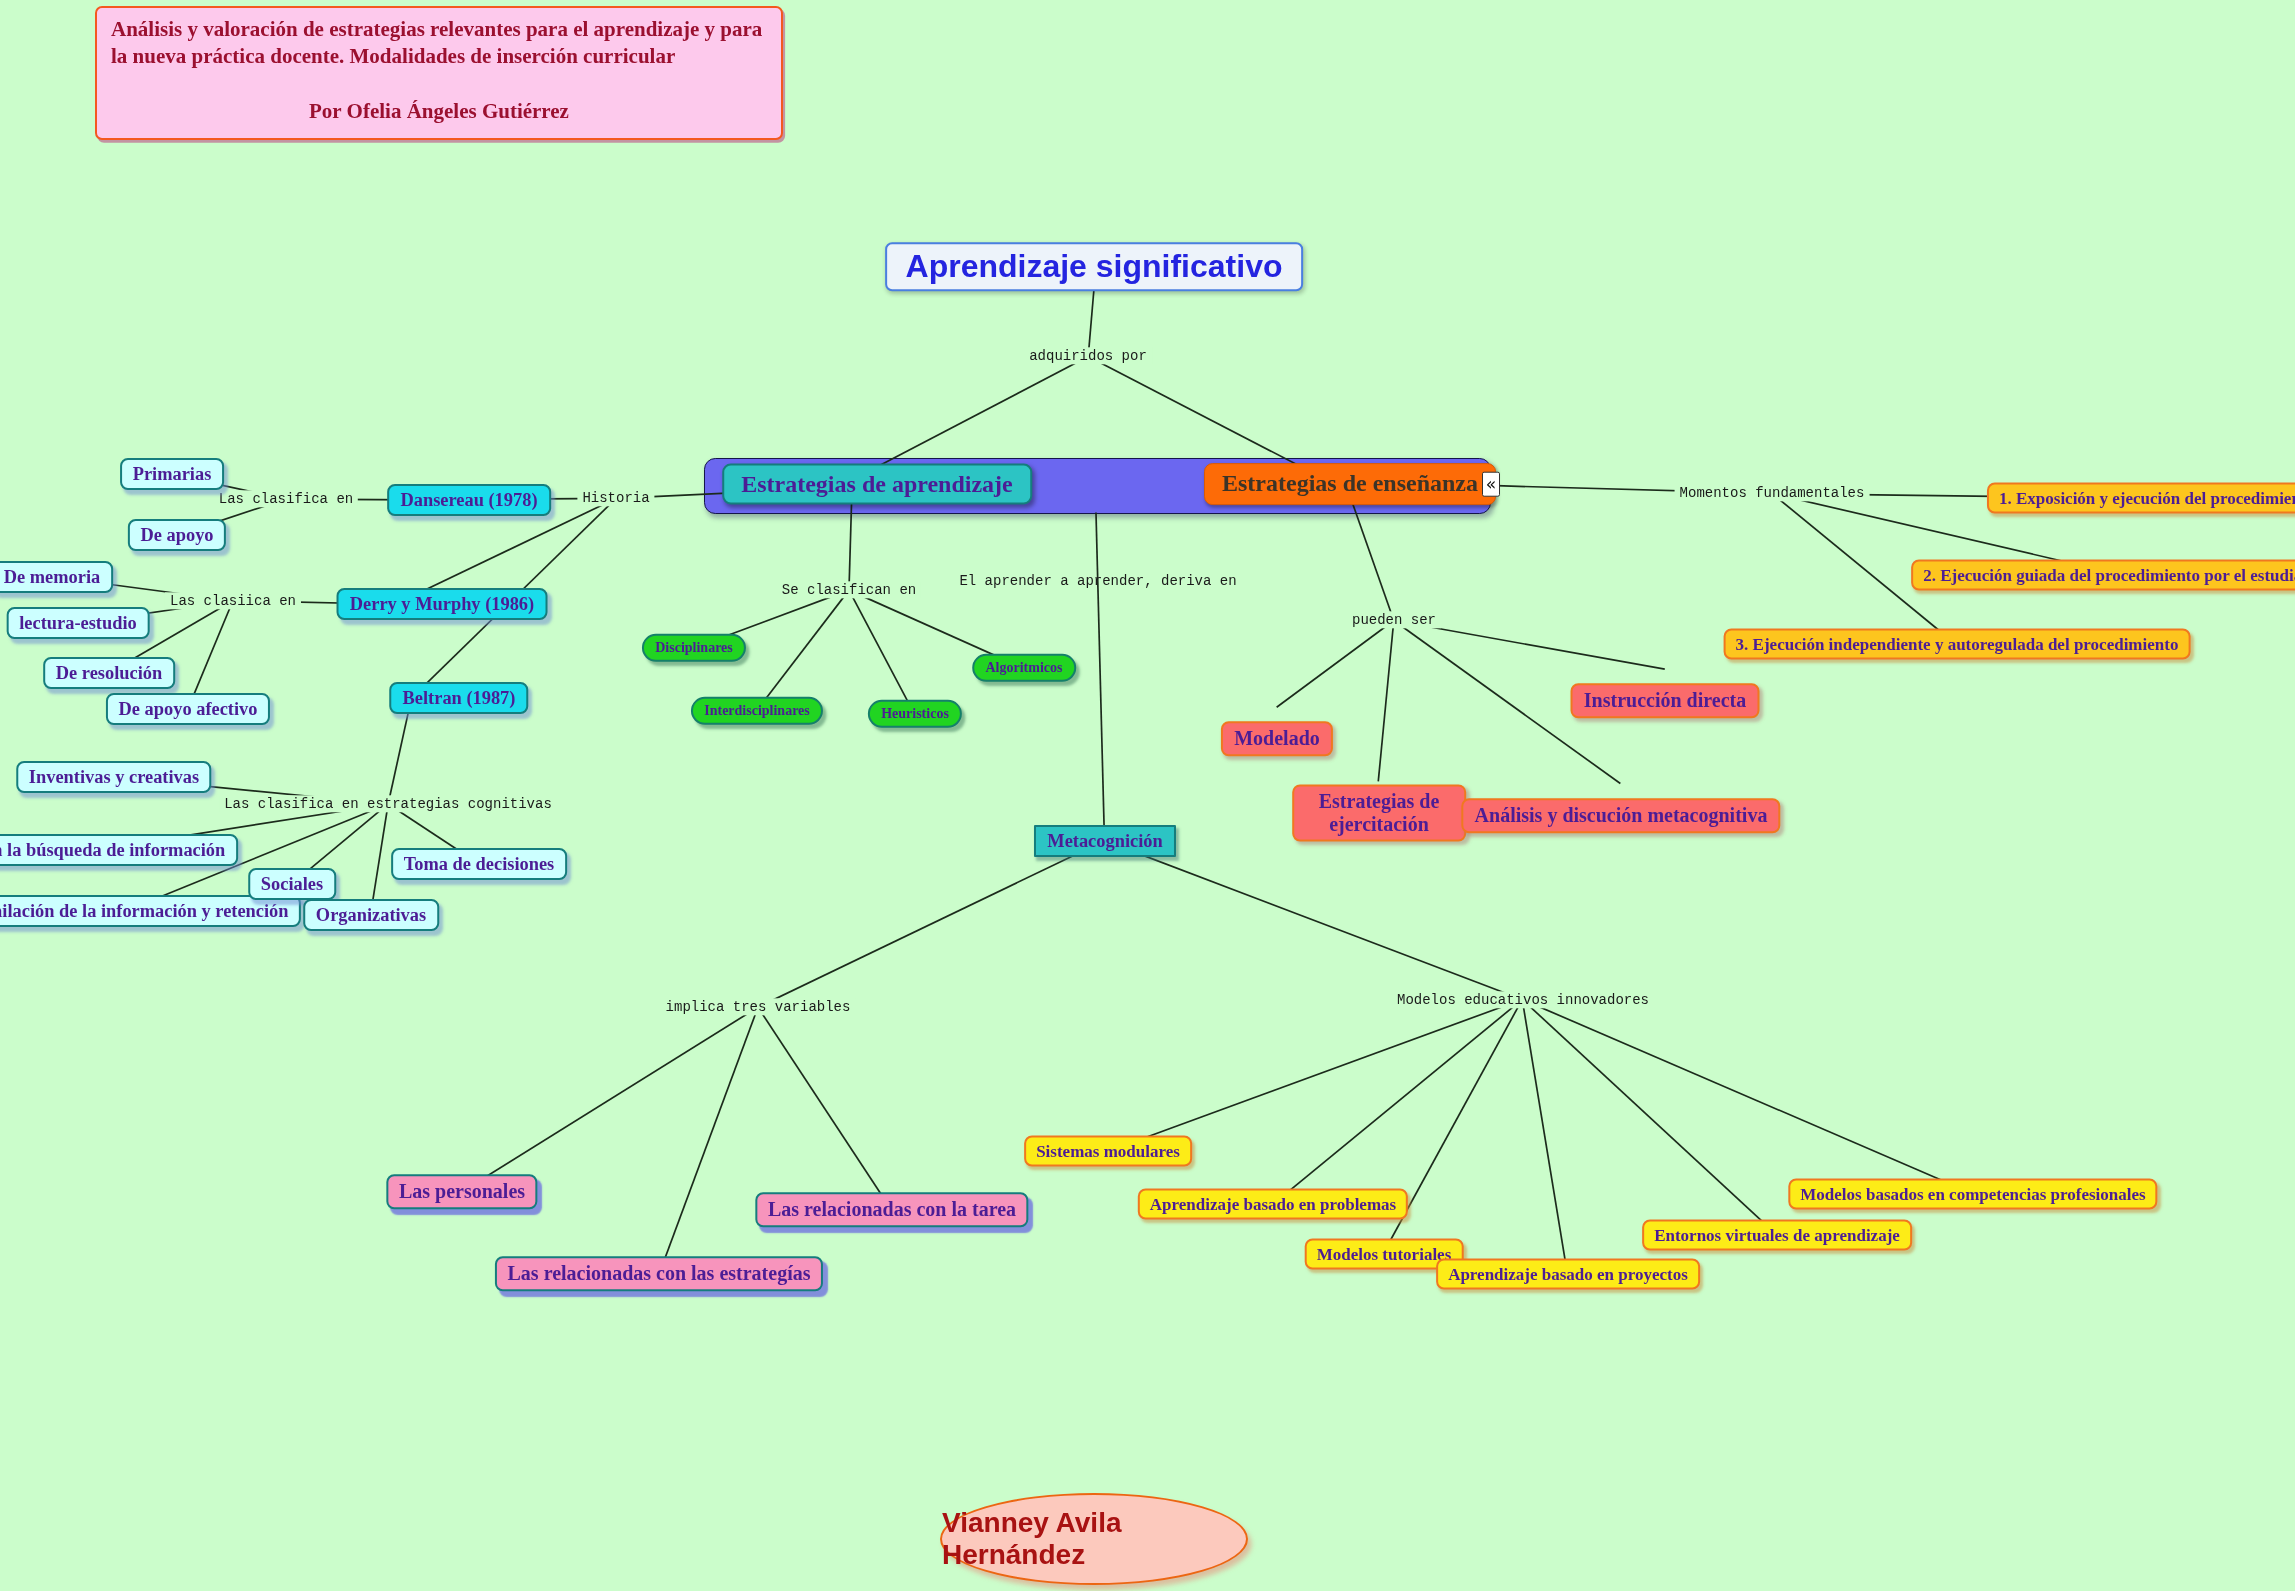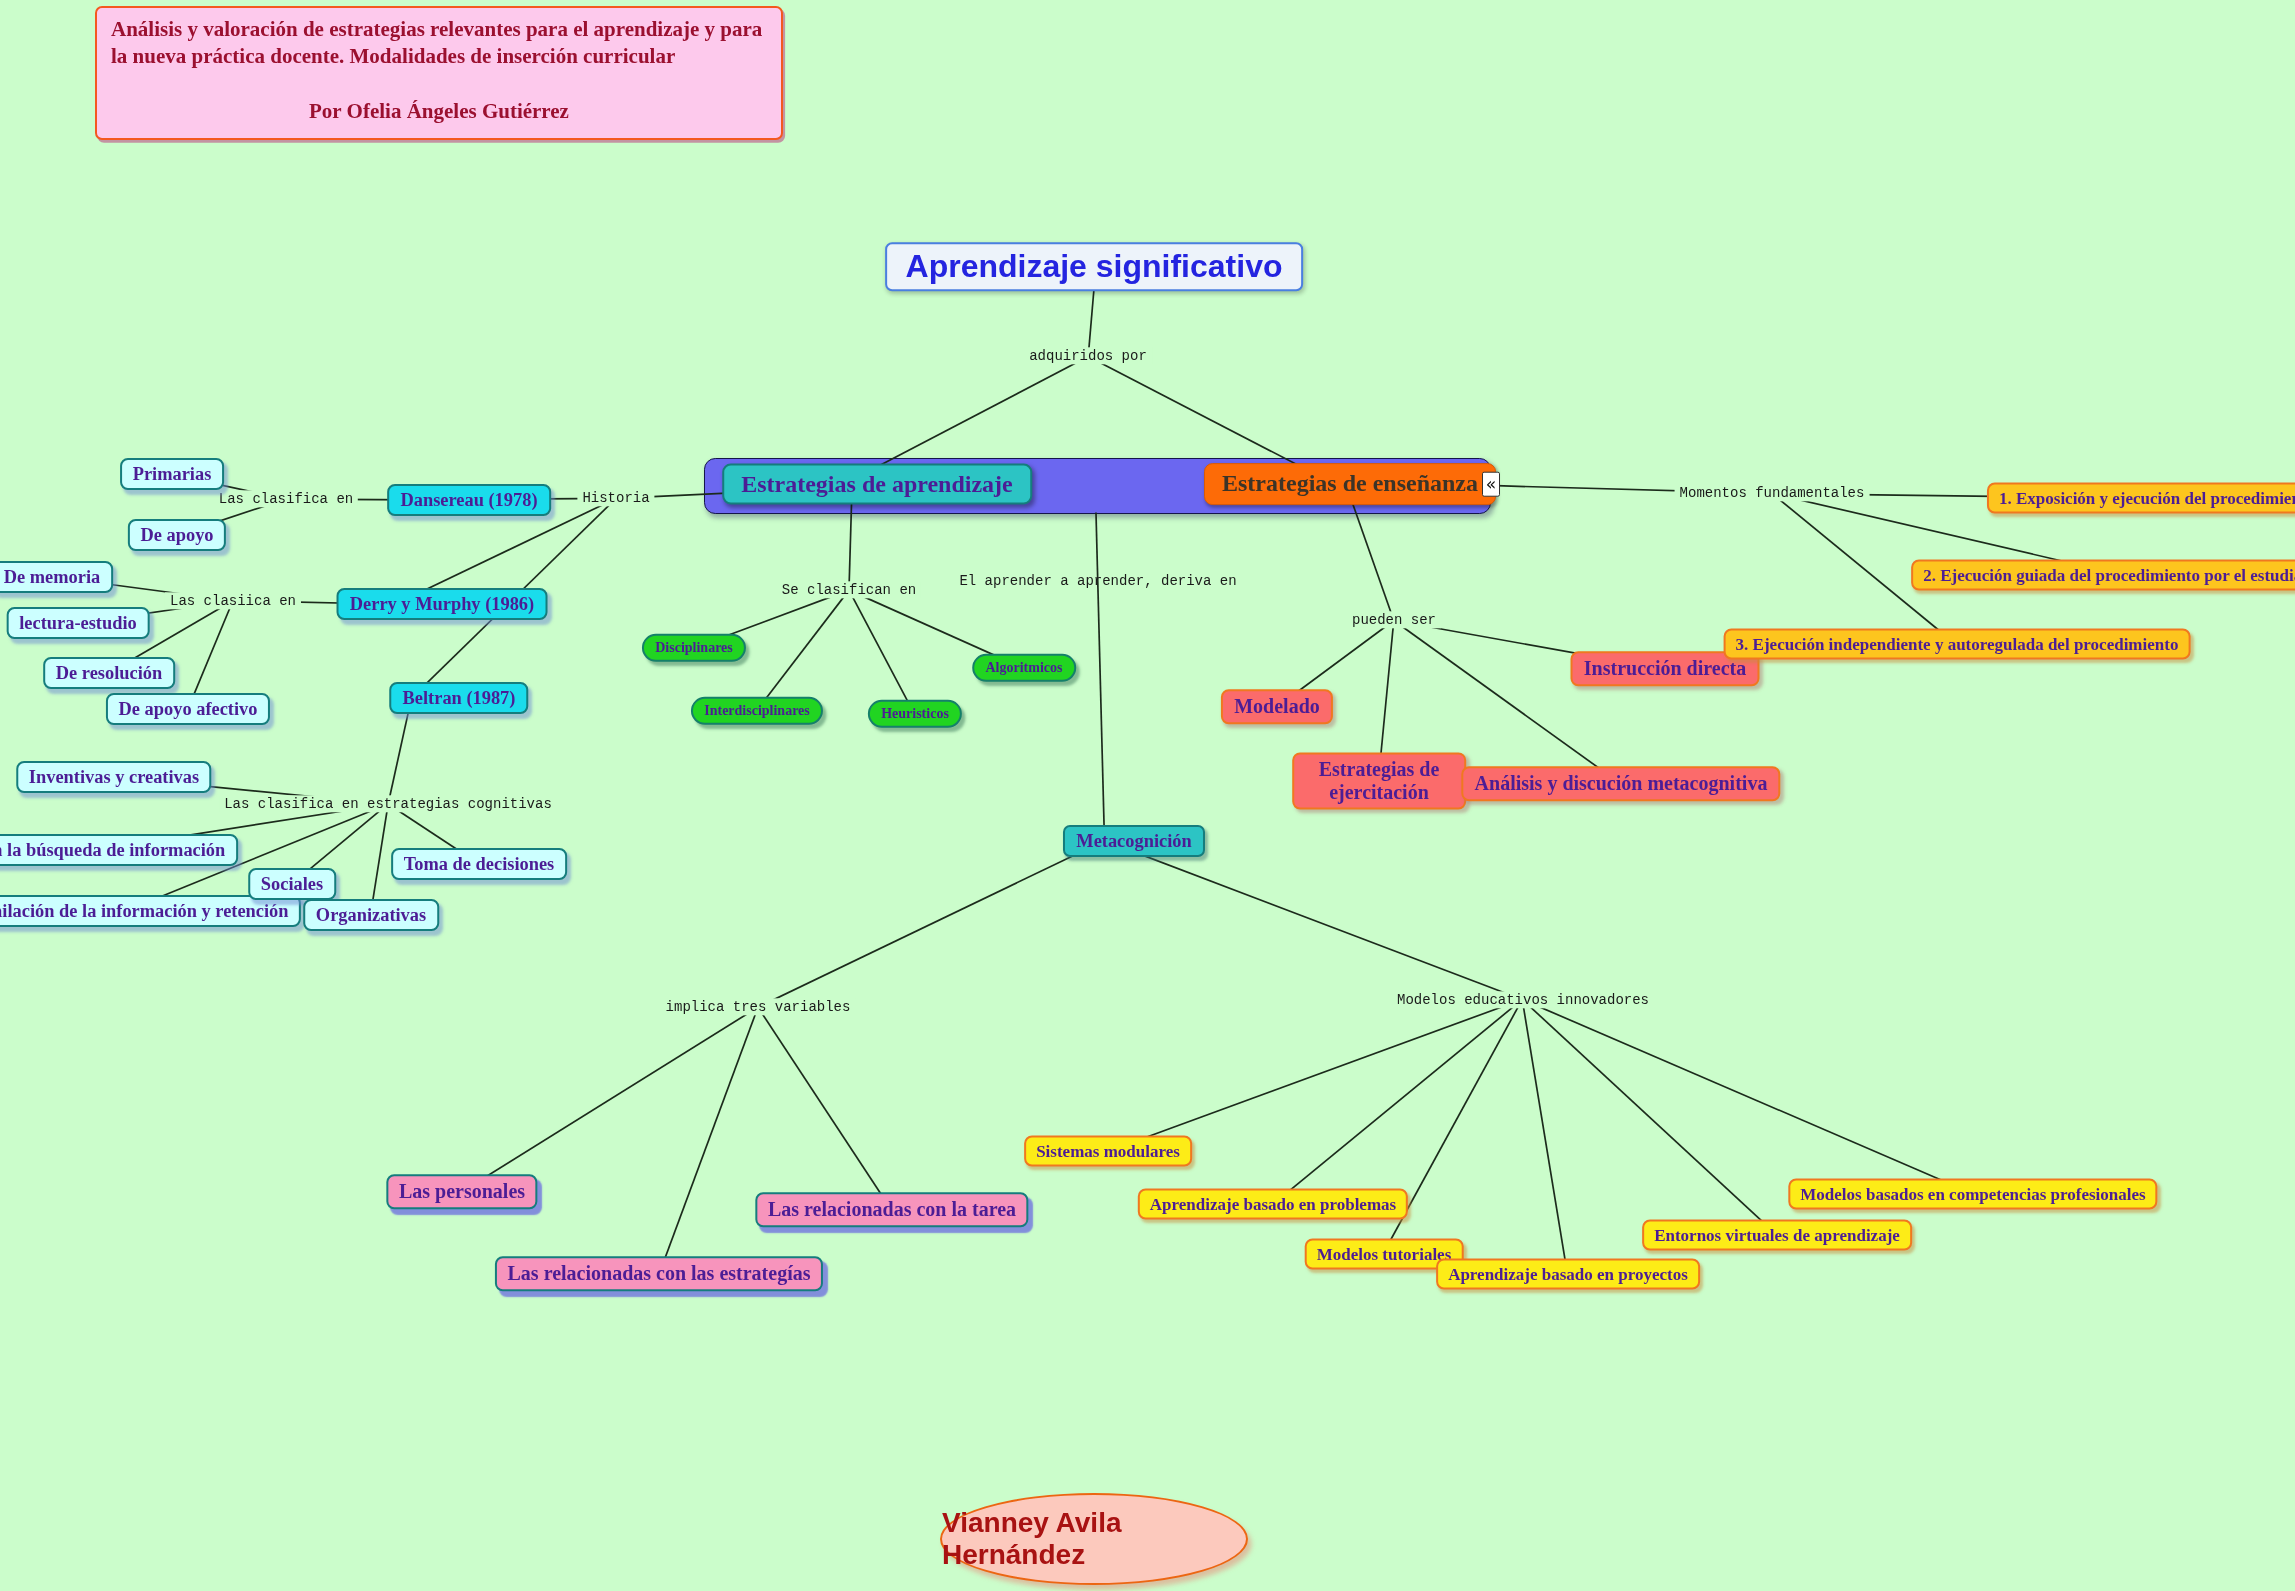--- a/index.html
+++ b/index.html
@@ -13,24 +13,24 @@
        border:1.4px solid #15154a;border-radius:11.3px;z-index:0;box-shadow:2.8px 3.5px 5px rgba(40,40,90,.35);}
   
   .node{position:absolute;transform:translate(-50%,-50%);white-space:nowrap;z-index:3;text-align:center;
         font-weight:700;color:#4c1d95;font-family:"Liberation Serif",serif;}
   .lightcyan{background:var(--lightcyan-bg);border:2.1px solid var(--teal-border);border-radius:7.8px;
              padding:3.5px 10.6px;font-size:18.4px;box-shadow:3.5px 4.2px 2.8px rgba(110,140,210,.5);}
   .cyan{background:var(--cyan-bg);border:2.1px solid var(--teal-border);border-radius:7.8px;
         padding:3.5px 11.3px;font-size:18.4px;box-shadow:3.5px 4.2px 2.8px rgba(110,140,210,.5);margin-left:47px;}
   .green{background:var(--green-bg);border:2.1px solid #15806a;border-radius:16px;
          padding:4.2px 11.3px;font-size:14px;box-shadow:3.5px 4.2px 2.8px rgba(60,120,90,.5);}
-  .teal-mid{background:var(--learn-bg);border:2.1px solid var(--teal-border);border-radius:7px;
-            padding:3.5px 11.3px;font-size:18.4px;box-shadow:2.8px 3.5px 2.8px rgba(60,110,110,.45);margin-left:29px;}
+  .teal-mid{background:var(--learn-bg);border:2.1px solid var(--teal-border);border-radius:1px;
+            padding:3.5px 11.3px;font-size:18.4px;box-shadow:2.8px 3.5px 2.8px rgba(60,110,110,.45);}
   .salmon{background:var(--salmon-bg);border:2.1px solid var(--orange-border);border-radius:7.8px;
-          padding:4.2px 11.3px;font-size:20px;box-shadow:2.8px 3.5px 3.5px rgba(170,110,110,.45);}
+          padding:4.2px 11.3px;font-size:20px;box-shadow:2.8px 3.5px 3.5px rgba(170,110,110,.45);margin-top:32px;}
   .gold{background:var(--gold-bg);border:2.1px solid var(--orange-border);border-radius:7.8px;
         padding:3.5px 10px;font-size:17px;box-shadow:2.8px 3.5px 2.8px rgba(200,140,60,.5);}
   .yellow{background:var(--yellow-bg);border:2.1px solid var(--orange-border);border-radius:7.8px;
           padding:3.5px 10px;font-size:17px;box-shadow:2.8px 3.5px 2.8px rgba(200,140,60,.5);}
   .pink{background:var(--pink-bg);border:2.1px solid var(--teal-border);border-radius:7.8px;
         padding:4.2px 10.6px;font-size:20px;box-shadow:4.2px 5px 1.4px rgba(106,106,224,.75);}
   .wrap{white-space:normal;width:147px;line-height:1.12;}
   
   .teal-big{background:var(--learn-bg);border:2.8px solid var(--teal-border);border-radius:8.5px;
             padding:5px 17px;font-size:24px;box-shadow:2.1px 2.8px 4.2px rgba(0,0,0,.35);margin-left:25px;}

